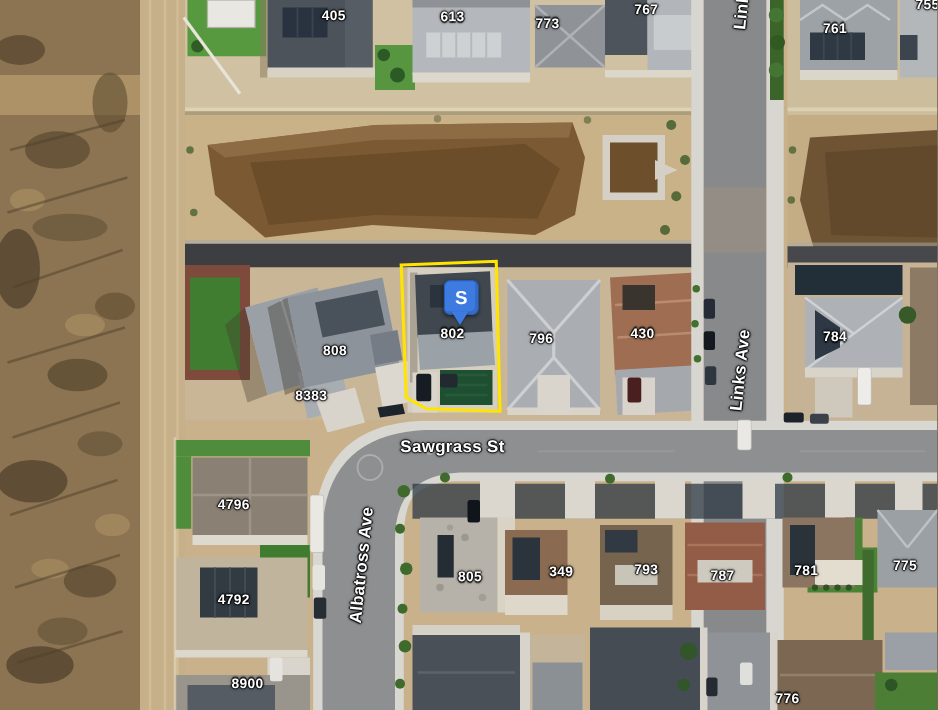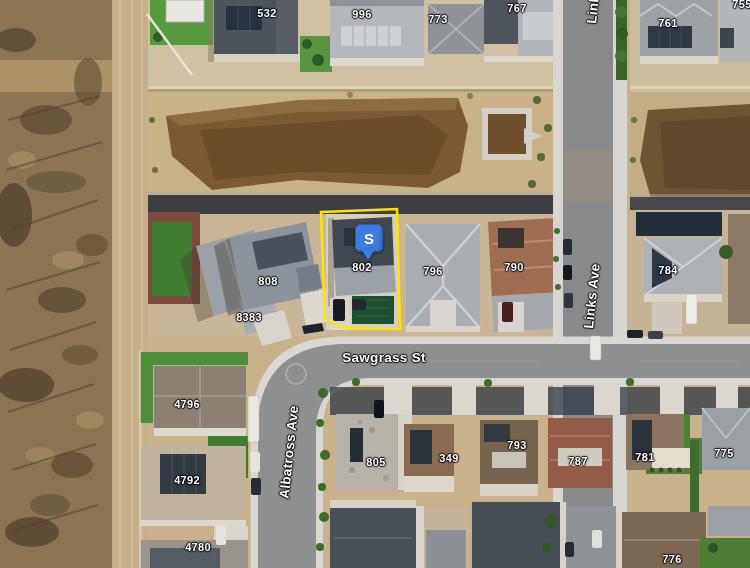--- a/index.html
+++ b/index.html
@@ -13,21 +13,21 @@
   .labels{position:absolute;inset:0;}
   .hn,.street{
     position:absolute;color:#fff;font-weight:700;white-space:nowrap;
     text-shadow:-1px 0 1px rgba(0,0,0,.85),1px 0 1px rgba(0,0,0,.85),
                 0 -1px 1px rgba(0,0,0,.85),0 1px 1px rgba(0,0,0,.85),
                 0 0 3px rgba(0,0,0,.55);
     letter-spacing:.3px;
   }
   .hn{font-size:11px;transform:translate(-50%,-50%);}
   .street{font-size:13.5px;}
-  .street.flat{transform:translate(-50%,-50%);margin-left:22px;}
+  .street.flat{transform:translate(-50%,-50%);}
   .street.rot{transform:translate(-50%,-50%) rotate(-84deg);}
   .marker{position:absolute;left:355px;top:224px;width:26px;height:38px;cursor:pointer;}
   .marker-box{
     width:26px;height:26px;background:#3d7be0;border:1px solid #2a5cb8;border-radius:5px;
     display:flex;align-items:center;justify-content:center;
     color:#fff;font-weight:700;font-size:15px;
     box-shadow:0 1px 3px rgba(0,0,0,.45), inset -2px -2px 0 rgba(0,0,0,.12);
   }
   .marker-tail{
     position:absolute;left:50%;top:25px;transform:translateX(-50%);
@@ -344,41 +344,41 @@
   </svg>
 
   <div class="marker">
     <div class="marker-box">
       <span>S</span>
     </div>
     <div class="marker-tail"></div>
   </div>
 
   <div class="labels">
-    <span class="hn" style="left:267px;top:13px">532</span>
-    <span class="hn" style="left:362px;top:14px">996</span>
+    <span class="hn" style="left:267px;top:13px">405</span>
+    <span class="hn" style="left:362px;top:14px">613</span>
     <span class="hn" style="left:438px;top:19px">773</span>
     <span class="hn" style="left:517px;top:8px">767</span>
     <span class="hn" style="left:668px;top:23px">761</span>
     <span class="hn" style="left:742px;top:4px">755</span>
     <span class="hn" style="left:268px;top:281px">808</span>
     <span class="hn" style="left:362px;top:267px">802</span>
     <span class="hn" style="left:433px;top:271px">796</span>
-    <span class="hn" style="left:514px;top:267px">790</span>
+    <span class="hn" style="left:514px;top:267px">430</span>
     <span class="hn" style="left:668px;top:270px">784</span>
     <span class="hn" style="left:249px;top:317px">8383</span>
     <span class="hn" style="left:187px;top:404px">4796</span>
     <span class="hn" style="left:187px;top:480px">4792</span>
-    <span class="hn" style="left:198px;top:547px">4780</span>
+    <span class="hn" style="left:198px;top:547px">8900</span>
     <span class="hn" style="left:376px;top:462px">805</span>
     <span class="hn" style="left:449px;top:458px">349</span>
-    <span class="hn" style="left:517px;top:445px">793</span>
+    <span class="hn" style="left:517px;top:456px">793</span>
     <span class="hn" style="left:578px;top:461px">787</span>
     <span class="hn" style="left:645px;top:457px">781</span>
     <span class="hn" style="left:724px;top:453px">775</span>
-    <span class="hn" style="left:672px;top:559px">776</span>
+    <span class="hn" style="left:630px;top:559px">776</span>
 
     <span class="street flat" style="left:362px;top:357px">Sawgrass St</span>
     <span class="street rot" style="left:289px;top:452px">Albatross Ave</span>
     <span class="street rot" style="left:592px;top:296px">Links Ave</span>
     <span class="street rot" style="left:595px;top:-9px">Links Ave</span>
   </div>
 </div>
 
 </body></html>

